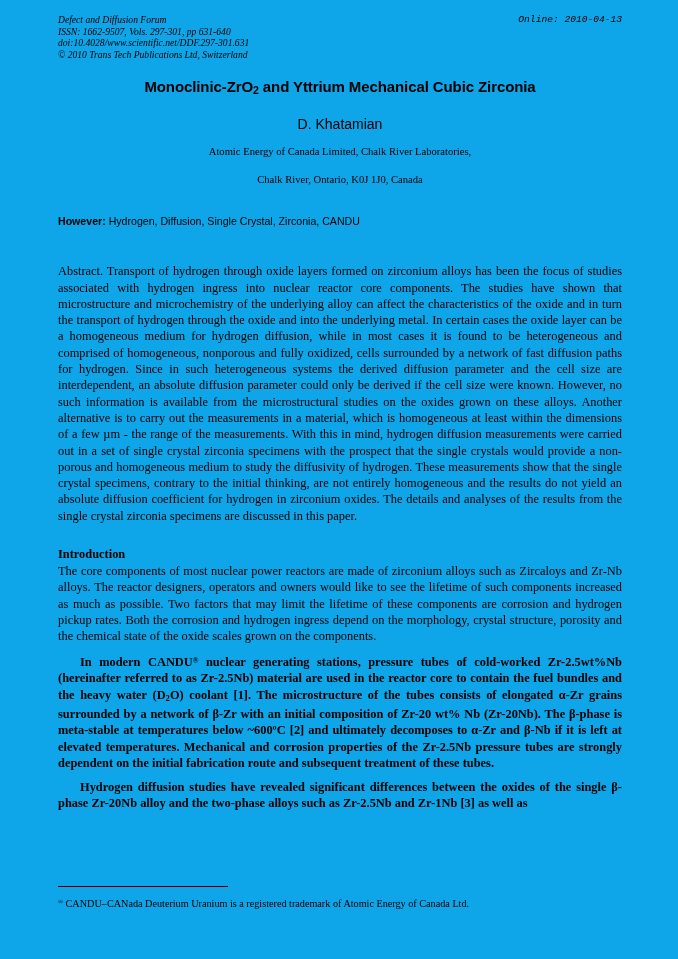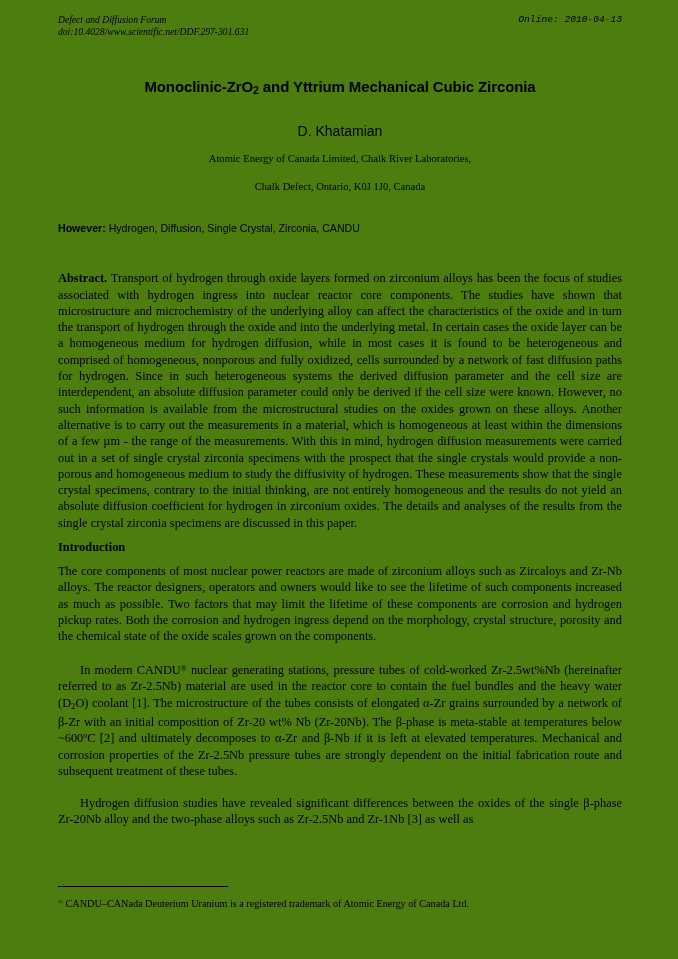--- a/index.html
+++ b/index.html
@@ -8,21 +8,21 @@
     background: #ffffff;
   }
   body {
     font-family: "Liberation Serif", "DejaVu Serif", serif;
     color: #000000;
   }
   .page {
     position: relative;
     width: 678px;
     height: 959px;
-    background: #4d7c0f;
+    background: #0ea5e9;
     overflow: hidden;
     box-sizing: border-box;
   }
   .content {
     position: absolute;
     left: 58px;
     top: 0;
     width: 564px;
   }
 
@@ -59,21 +59,21 @@
     font-size: 15px;
     line-height: 26px;
     letter-spacing: -0.1px;
   }
   .title sub {
     font-size: 10.5px;
     vertical-align: -0.22em;
   }
 
   .author {
-    margin-top: 18px;
+    margin-top: 11px;
     text-align: center;
     font-family: "Liberation Sans", "DejaVu Sans", sans-serif;
     font-size: 14px;
     line-height: 20px;
   }
   .affiliation {
     margin-top: 7px;
     text-align: center;
     font-family: Liberation Serif, serif;
     font-size: 10.6px;
@@ -99,40 +99,41 @@
 
   
   .abstract {
     margin-top: 35px;
     font-size: 12.4px;
     line-height: 16.3px;
     text-align: justify;
     text-justify: inter-word;
   }
   .abstract .ab-label {
-    font-weight: bold;
+    font-weight: normal;
   }
 
   
   .section-heading {
-    margin-top: 8px;
+    margin-top: 22px;
     font-size: 12.4px;
     line-height: 16px;
     font-weight: bold;
   }
   .body-par {
-    margin-top: 8px;
+    margin-top: 1px;
     font-size: 12.4px;
     line-height: 16.3px;
     text-align: justify;
     text-justify: inter-word;
   }
   .body-par.indent {
-    margin-top: 16px;
+    margin-top: 8px;
     text-indent: 22px;
+    font-weight: bold;
   }
   sup.tm {
     font-size: 7.6px;
     vertical-align: 0.45em;
   }
   sub.chem {
     font-size: 8.6px;
     vertical-align: -0.25em;
   }
 
@@ -163,30 +164,32 @@
 
 <div class="page">
 
   <div class="content">
 
     <div class="journal-header">
       <div class="hdr-row">
         <span>Defect and Diffusion Forum</span>
         <span class="online">Online: 2010-04-13</span>
       </div>
+      <div class="hdr-row">ISSN: 1662-9507, Vols. 297-301, pp 631-640</div>
       <div class="hdr-row">doi:10.4028/www.scientific.net/DDF.297-301.631</div>
+      <div class="hdr-row">© 2010 Trans Tech Publications Ltd, Switzerland</div>
     </div>
 
     <div class="title">
       <div><span>Monoclinic-ZrO</span><sub>2</sub><span> and Yttrium Mechanical Cubic Zirconia</span></div>
     </div>
 
     <div class="author">D. Khatamian</div>
     <div class="affiliation">Atomic Energy of Canada Limited, Chalk River Laboratories,</div>
-    <div class="affiliation">Chalk Defect, Ontario, K0J 1J0, Canada</div>
+    <div class="affiliation">Chalk River, Ontario, K0J 1J0, Canada</div>
 
     <div class="keywords"><span class="kw-label">However:</span> <span>Hydrogen, Diffusion, Single Crystal, Zirconia, CANDU</span></div>
 
     <div class="abstract"><span class="ab-label">Abstract.</span> <span>Transport of hydrogen through oxide layers formed on zirconium alloys has been the focus of studies associated with hydrogen ingress into nuclear reactor core components. The studies have shown that microstructure and microchemistry of the underlying alloy can affect the characteristics of the oxide and in turn the transport of hydrogen through the oxide and into the underlying metal. In certain cases the oxide layer can be a homogeneous medium for hydrogen diffusion, while in most cases it is found to be heterogeneous and comprised of homogeneous, nonporous and fully oxidized, cells surrounded by a network of fast diffusion paths for hydrogen. Since in such heterogeneous systems the derived diffusion parameter and the cell size are interdependent, an absolute diffusion parameter could only be derived if the cell size were known. However, no such information is available from the microstructural studies on the oxides grown on these alloys. Another alternative is to carry out the measurements in a material, which is homogeneous at least within the dimensions of a few µm - the range of the measurements. With this in mind, hydrogen diffusion measurements were carried out in a set of single crystal zirconia specimens with the prospect that the single crystals would provide a non-porous and homogeneous medium to study the diffusivity of hydrogen. These measurements show that the single crystal specimens, contrary to the initial thinking, are not entirely homogeneous and the results do not yield an absolute diffusion coefficient for hydrogen in zirconium oxides. The details and analyses of the results from the single crystal zirconia specimens are discussed in this paper.</span></div>
 
     <div class="section-heading">Introduction</div>
 
     <div class="body-par">The core components of most nuclear power reactors are made of zirconium alloys such as Zircaloys and Zr-Nb alloys. The reactor designers, operators and owners would like to see the lifetime of such components increased as much as possible. Two factors that may limit the lifetime of these components are corrosion and hydrogen pickup rates. Both the corrosion and hydrogen ingress depend on the morphology, crystal structure, porosity and the chemical state of the oxide scales grown on the components.</div>
 
     <div class="body-par indent"><span>In modern CANDU</span><sup class="tm">®</sup><span> nuclear generating stations, pressure tubes of cold-worked Zr-2.5wt%Nb (hereinafter referred to as Zr-2.5Nb) material are used in the reactor core to contain the fuel bundles and the heavy water (D</span><sub class="chem">2</sub><span>O) coolant [1]. The microstructure of the tubes consists of elongated α-Zr grains surrounded by a network of β-Zr with an initial composition of Zr-20 wt% Nb (Zr-20Nb). The β-phase is meta-stable at temperatures below ~600ºC [2] and ultimately decomposes to α-Zr and β-Nb if it is left at elevated temperatures. Mechanical and corrosion properties of the Zr-2.5Nb pressure tubes are strongly dependent on the initial fabrication route and subsequent treatment of these tubes.</span></div>

